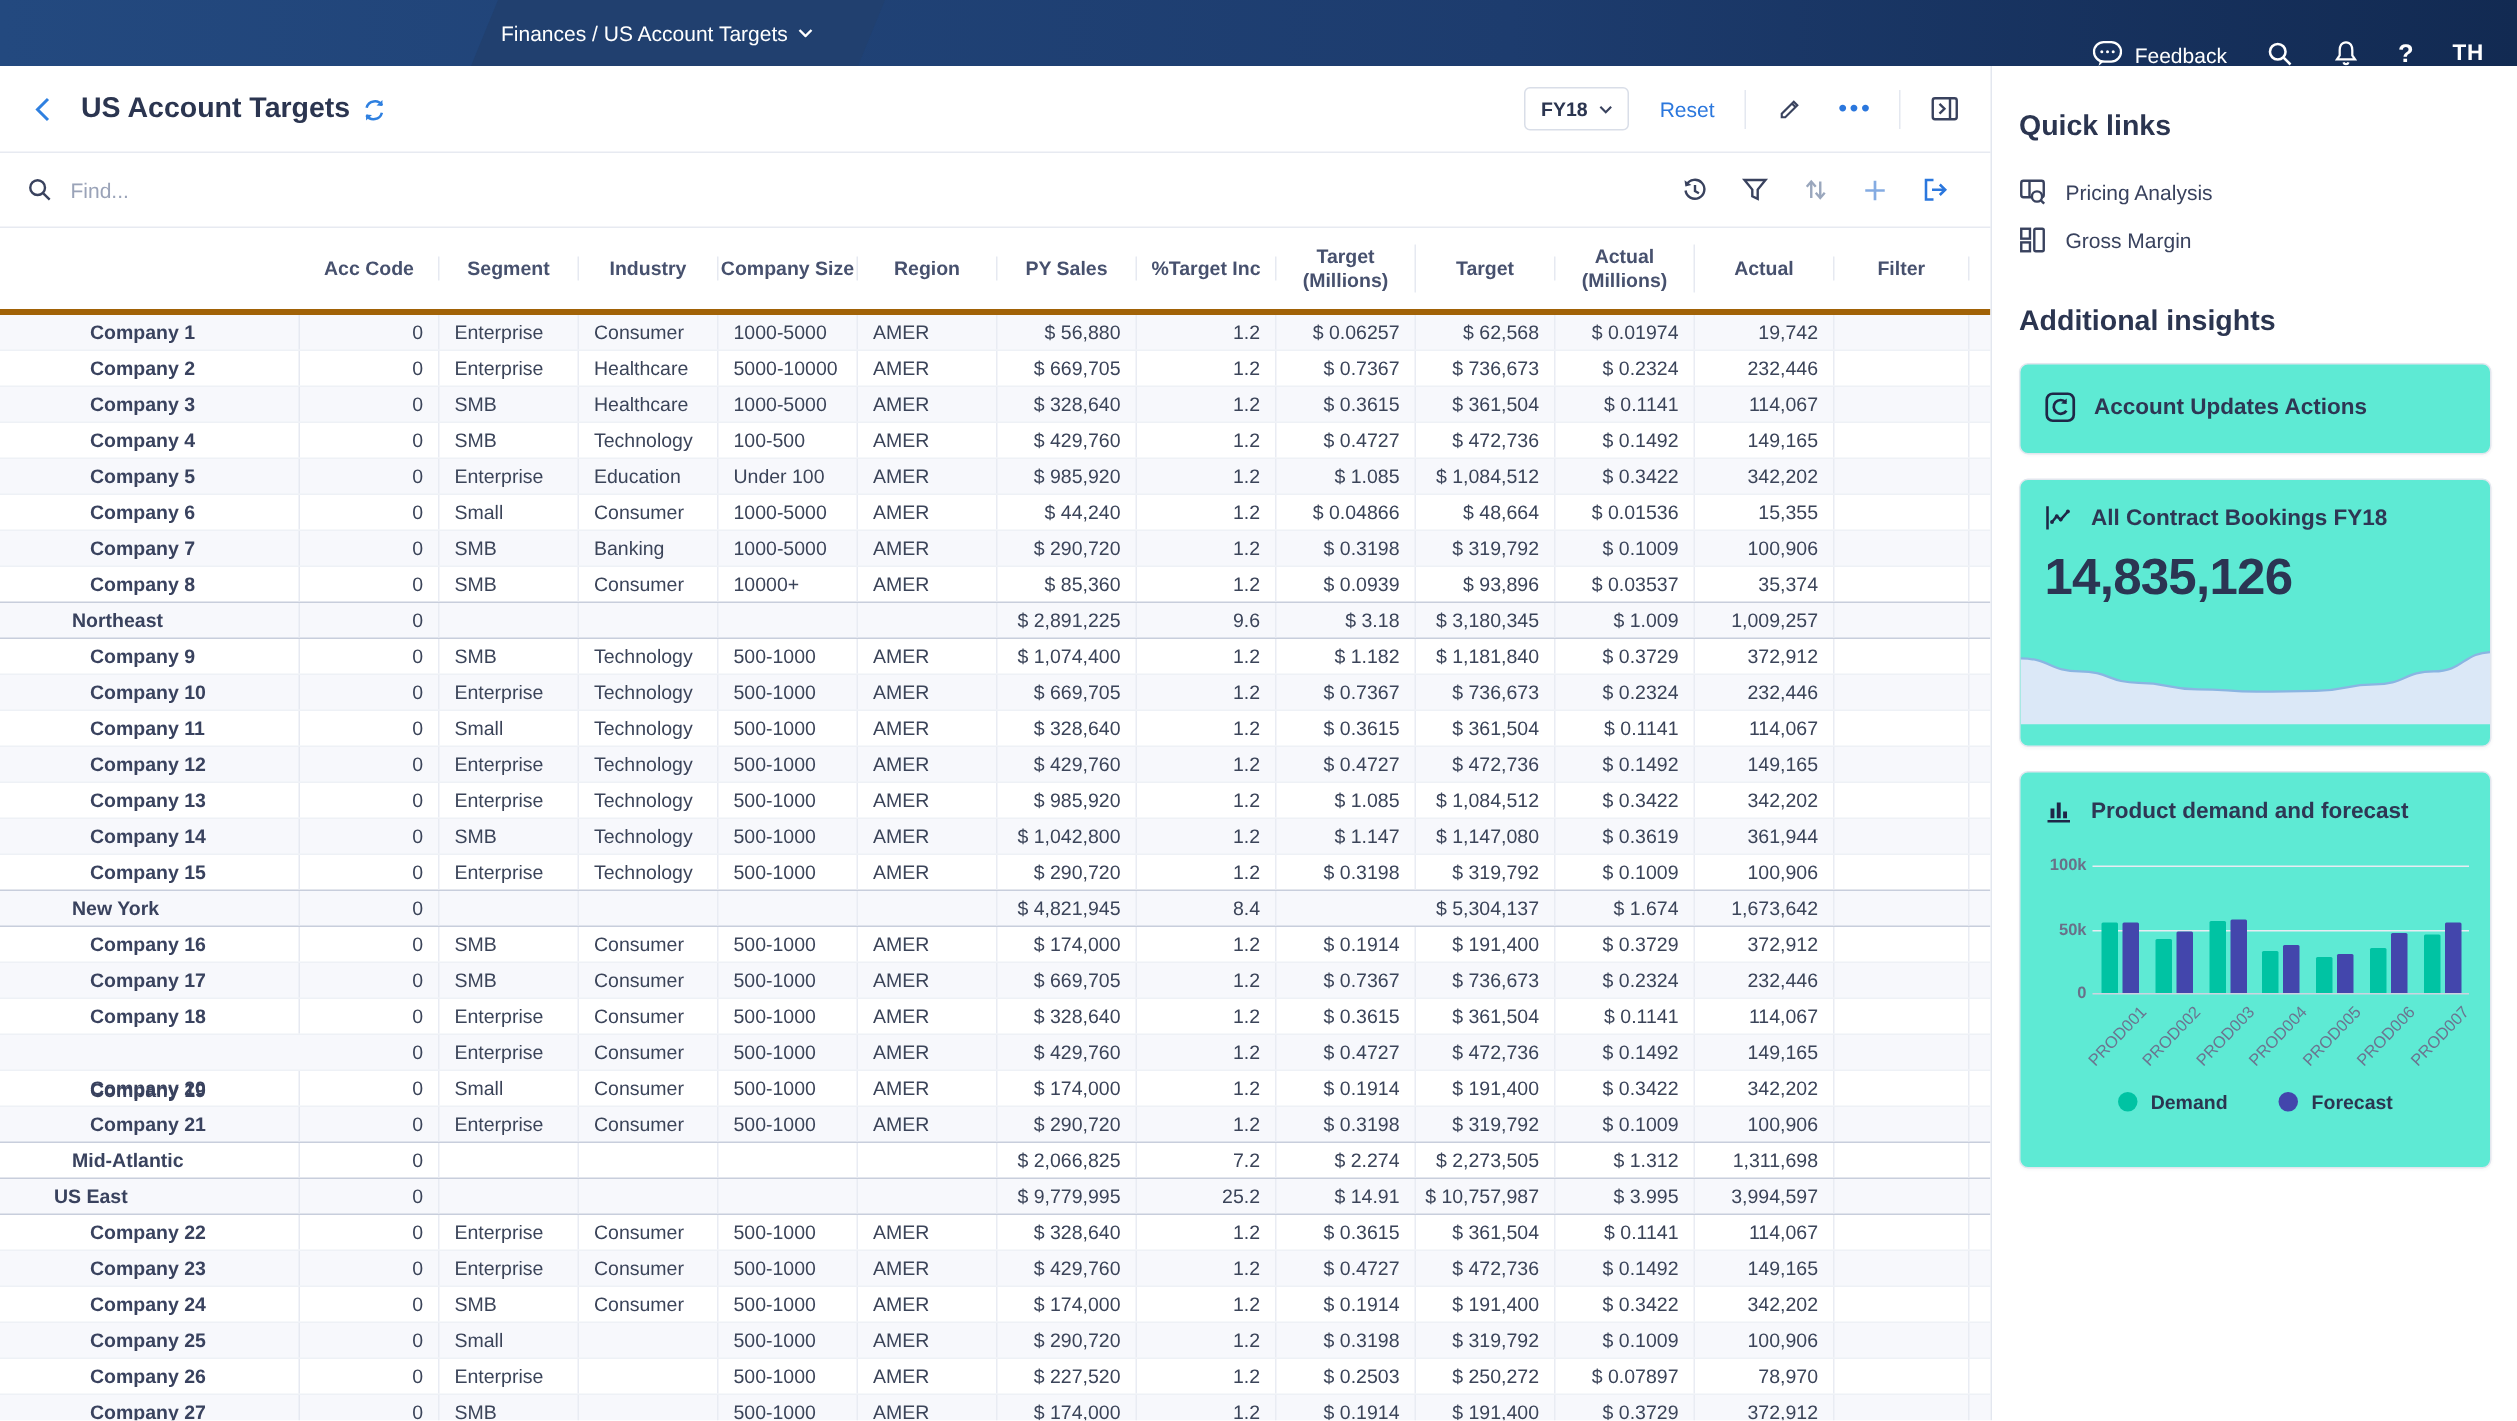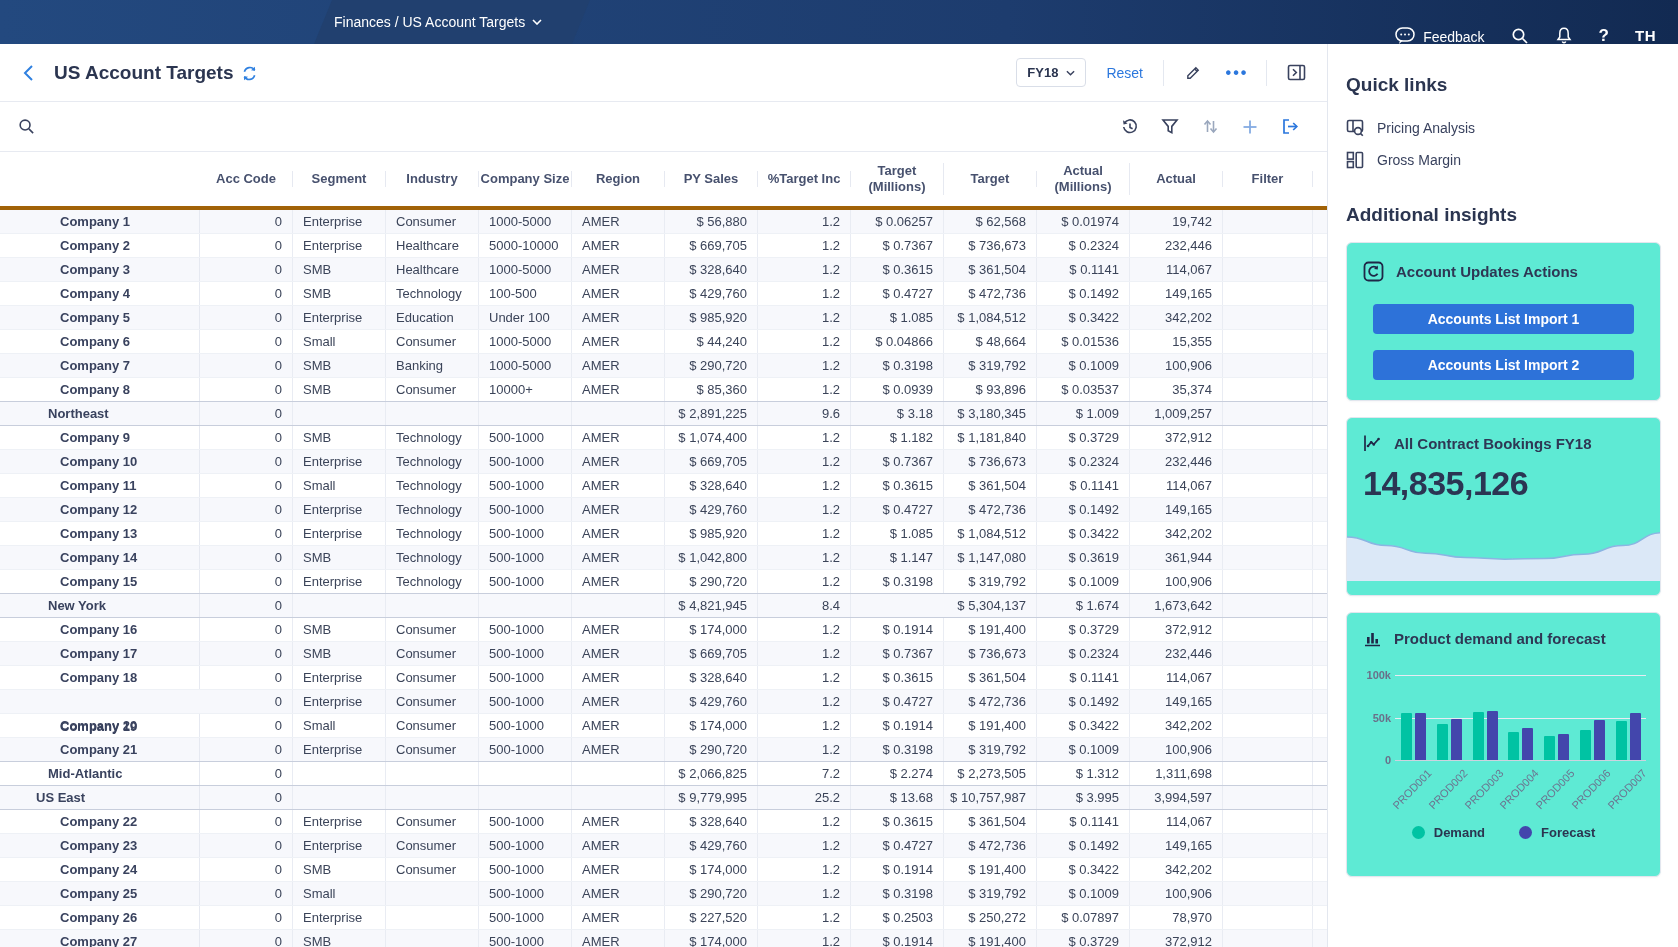--- a/index.html
+++ b/index.html
@@ -190,20 +190,21 @@
           </svg>
         </div>
       </div>
     </div>
 
     <div class="find-bar">
       <svg width="17" height="17" viewBox="0 0 18 18">
         <circle cx="7.5" cy="7.5" r="5.2" fill="none" stroke="#39425e" stroke-width="1.7"></circle>
         <line x1="11.5" y1="11.5" x2="16" y2="16" stroke="#39425e" stroke-width="1.7"></line>
       </svg>
+      <input class="find-input" placeholder="Find..." style="">
       <div class="find-tools">
         <div class="icon-btn">
           <svg width="18" height="18" viewBox="0 0 18 18">
             <path d="M3.4 5.2 A6.3 6.3 0 1 1 2.7 9" fill="none" stroke="#39425e" stroke-width="1.6"></path>
             <path d="M2 2.2 L2.6 6.4 L6.6 5.4" fill="#39425e"></path>
             <polyline points="9,5.4 9,9.4 11.6,10.8" fill="none" stroke="#39425e" stroke-width="1.6"></polyline>
           </svg>
         </div>
         <div class="icon-btn">
           <svg width="18" height="17" viewBox="0 0 18 17">
@@ -613,21 +614,21 @@
           </div>
           <div class="g-row stripe subtotal">
             <div class="g-label" style="width: 200px; padding-left: 36px;">US East</div>
             <div class="g-cell al-r" style="width: 93px;">0</div>
             <div class="g-cell al-l" style="width: 93px;"></div>
             <div class="g-cell al-l" style="width: 93px;"></div>
             <div class="g-cell al-l" style="width: 93px;"></div>
             <div class="g-cell al-l" style="width: 93px;"></div>
             <div class="g-cell al-r" style="width: 93px;">$ 9,779,995</div>
             <div class="g-cell al-r" style="width: 93px;">25.2</div>
-            <div class="g-cell al-r" style="width: 93px;">$ 13.68</div>
+            <div class="g-cell al-r" style="width: 93px;">$ 14.91</div>
             <div class="g-cell al-r" style="width: 93px;">$ 10,757,987</div>
             <div class="g-cell al-r" style="width: 93px;">$ 3.995</div>
             <div class="g-cell al-r" style="width: 93px;">3,994,597</div>
             <div class="g-cell al-l" style="width: 90px;"></div>
           </div>
           <div class="g-row">
             <div class="g-label" style="width: 200px; padding-left: 60px;">Company 22</div>
             <div class="g-cell al-r" style="width: 93px;">0</div>
             <div class="g-cell al-l" style="width: 93px;">Enterprise</div>
             <div class="g-cell al-l" style="width: 93px;">Consumer</div>
@@ -747,24 +748,20 @@
     <div class="sb-title insights-title">Additional insights</div>
 
     <div class="card card-actions">
       <div class="card-head">
         <svg width="21" height="21" viewBox="0 0 21 21">
           <rect x="1.5" y="1.5" width="18" height="18" rx="4" fill="none" stroke="#1f2747" stroke-width="1.8"></rect>
           <path d="M14.2 7.2 A4.6 4.6 0 1 0 14.6 12.8" fill="none" stroke="#1f2747" stroke-width="1.8"></path>
           <path d="M14.8 4.6 L14.8 8.4 L11 8 Z" fill="#1f2747"></path>
         </svg>
         <span>Account Updates Actions</span>
-      </div>
-      <div style="margin-top:22px;">
-        <button class="act-btn">Accounts List Import 1</button>
-        <button class="act-btn">Accounts List Import 2</button>
       </div>
     </div>
 
     <div class="card card-bookings">
       <div class="card-head">
         <svg width="19" height="18" viewBox="0 0 19 18">
           <line x1="2" y1="1.5" x2="2" y2="17" stroke="#1f2747" stroke-width="1.7"></line>
           <polyline points="5,12 8.2,8.2 10.8,10.4 15.6,5" fill="none" stroke="#1f2747" stroke-width="1.7"></polyline>
           <circle cx="5" cy="12" r="1.3" fill="#1f2747"></circle>
             <circle cx="8.2" cy="8.2" r="1.3" fill="#1f2747"></circle>

